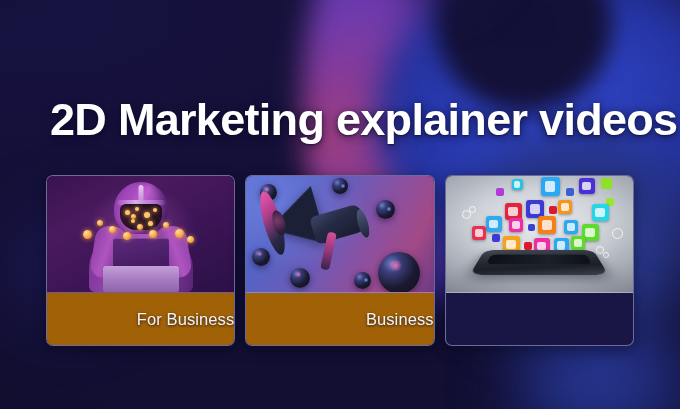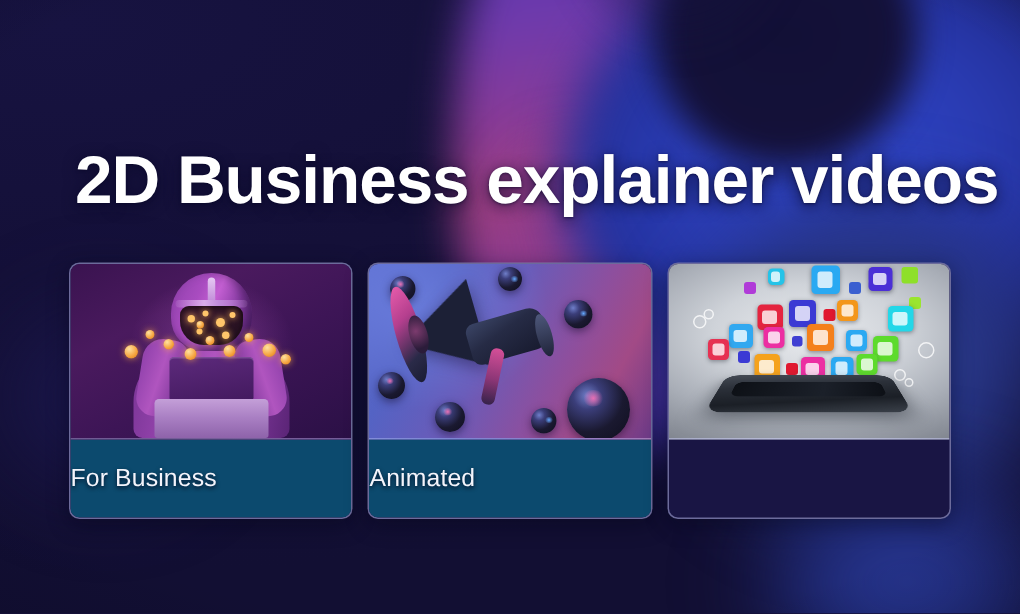--- a/index.html
+++ b/index.html
@@ -119,22 +119,22 @@
     display:flex; flex-direction:column;
   }
   .card-media {
     position:relative;
     height:117px;
     overflow:hidden;
     border-bottom:1px solid rgba(176,178,228,.45);
   }
   .card-label {
     flex:1;
-    background:#0c4a6e;
-    display:flex; align-items:center; justify-content:flex-start;
+    background:#a16207;
+    display:flex; align-items:center; justify-content:flex-end;
   }
   .card-label span {
     color:#f4f4fb;
     font-size:16.5px;
     letter-spacing:.1px;
     text-shadow:0 1px 3px rgba(4,3,20,.8);
   }
 
   
   .m1 { background:linear-gradient(152deg,#3a1350 0%,#4a1a5e 30%,#3d1556 58%,#2b1046 100%); }
@@ -316,21 +316,21 @@
   <div class="blob-violet"></div>
   <div class="blob-magenta"></div>
   <div class="blob-blue"></div>
   <div class="blob-blue2"></div>
   <div class="cutout"></div>
   <div class="cutout2"></div>
   <div class="glow-br"></div>
   <div class="vignette"></div>
 </div>
 
-<h1 class="headline">2D Business explainer videos</h1>
+<h1 class="headline">2D Marketing explainer videos</h1>
 
 <div class="cards">
 
   <div class="card">
     <div class="card-media m1">
       <div class="halo"></div>
       <div class="fig">
         <div class="shoulders"></div>
         <div class="arm-l"></div>
         <div class="arm-r"></div>
@@ -376,21 +376,21 @@
       <div class="meg-inner"></div>
       <div class="meg-body"></div>
       <div class="meg-cap"></div>
       <div class="meg-handle"></div>
       <div class="sphere hl" style="left:6px;top:72px;width:18px;height:18px;"></div>
       <div class="sphere hl" style="left:44px;top:92px;width:20px;height:20px;"></div>
       <div class="sphere bl" style="left:108px;top:96px;width:17px;height:17px;"></div>
       <div class="sphere hl" style="left:132px;top:76px;width:42px;height:42px;"></div>
     </div>
     <div class="card-label">
-      <span>Animated</span>
+      <span>Business</span>
     </div>
   </div>
 
   <div class="card">
     <div class="card-media m3">
       <div class="shine"></div>
 
       <div class="ring" style="left:16px;top:34px;width:9px;height:9px;"></div>
       <div class="ring" style="left:23px;top:30px;width:7px;height:7px;"></div>
       <div class="ring" style="left:150px;top:70px;width:8px;height:8px;"></div>

